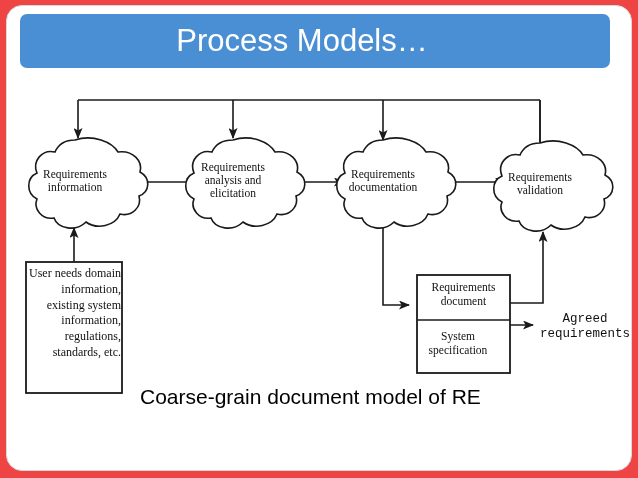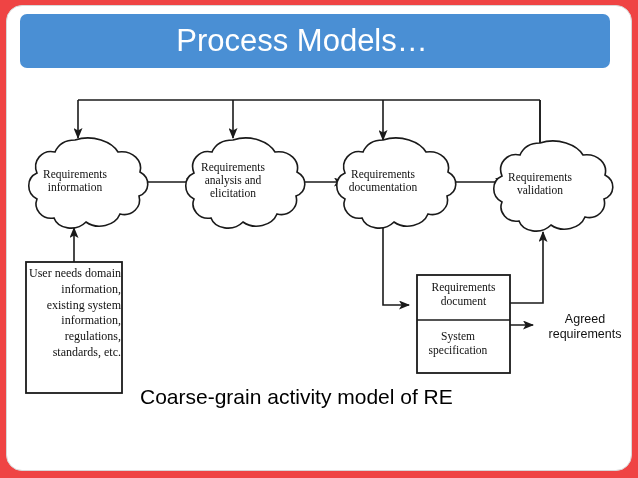--- a/index.html
+++ b/index.html
@@ -86,21 +86,21 @@
     font-size: 12px;
     line-height: 15.8px;
     color: #111111;
   }
   .agreed-label {
     position: absolute;
     left: 539px;
     top: 312px;
     width: 92px;
     text-align: center;
-    font-family: Liberation Sans, sans-serif;
+    font-family: Liberation Mono, monospace;
     font-size: 12.5px;
     line-height: 15px;
     color: #111111;
   }
   .caption {
     position: absolute;
     left: 140px;
     top: 385px;
     font-family: "Liberation Sans", sans-serif;
     font-size: 21px;
@@ -210,15 +210,15 @@
   <div class="box-label" style="left:419px; top:330px; width:78px;">
     <div>System</div>
     <div>specification</div>
   </div>
 
   <div class="agreed-label">
     <div>Agreed</div>
     <div>requirements</div>
   </div>
 
-  <div class="caption">Coarse-grain activity model of RE</div>
+  <div class="caption">Coarse-grain document model of RE</div>
 
 </div>
 
 </body></html>

